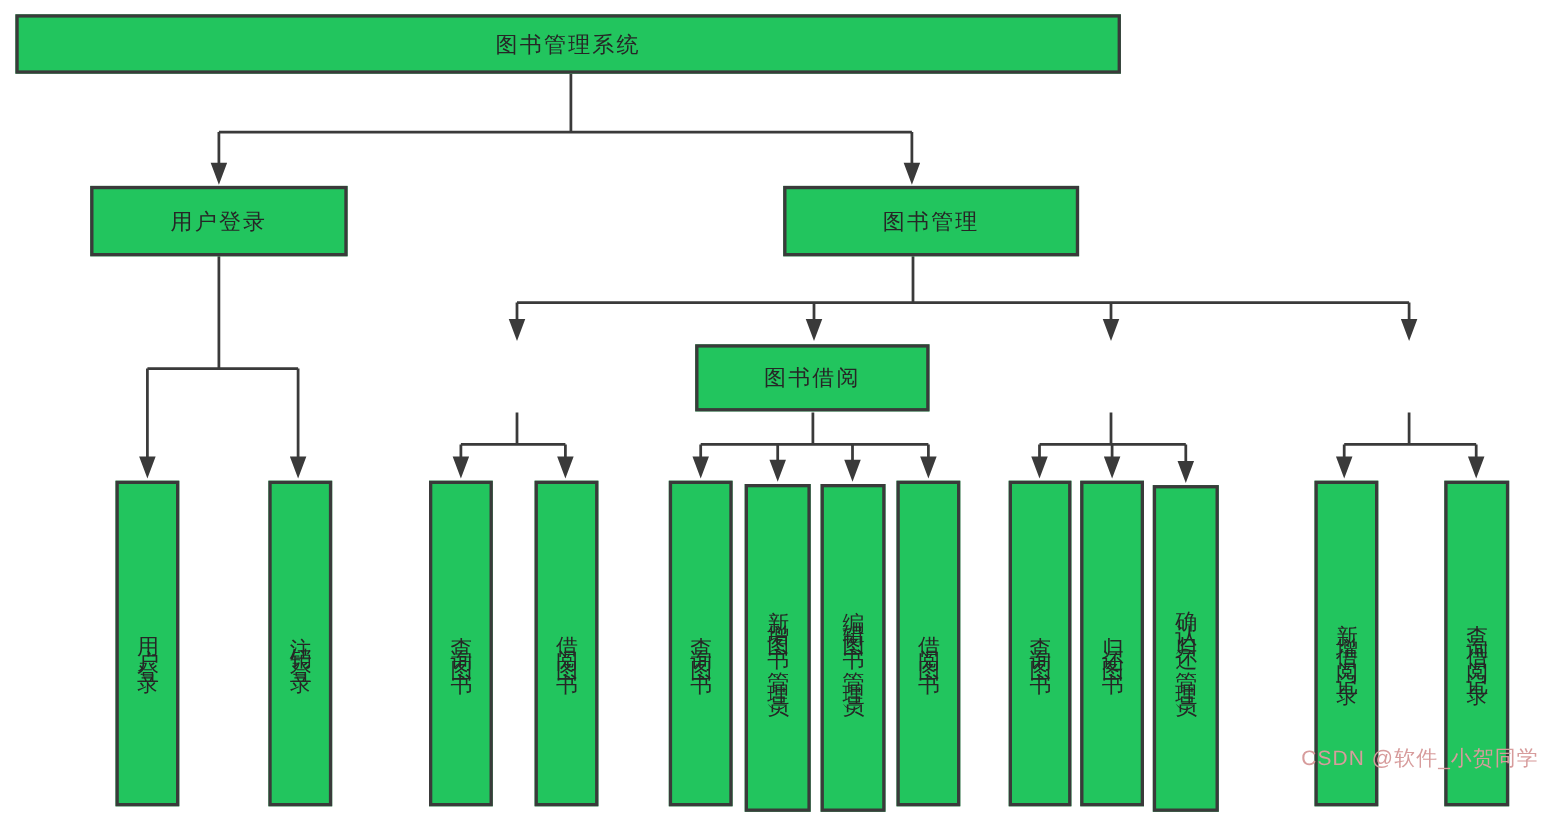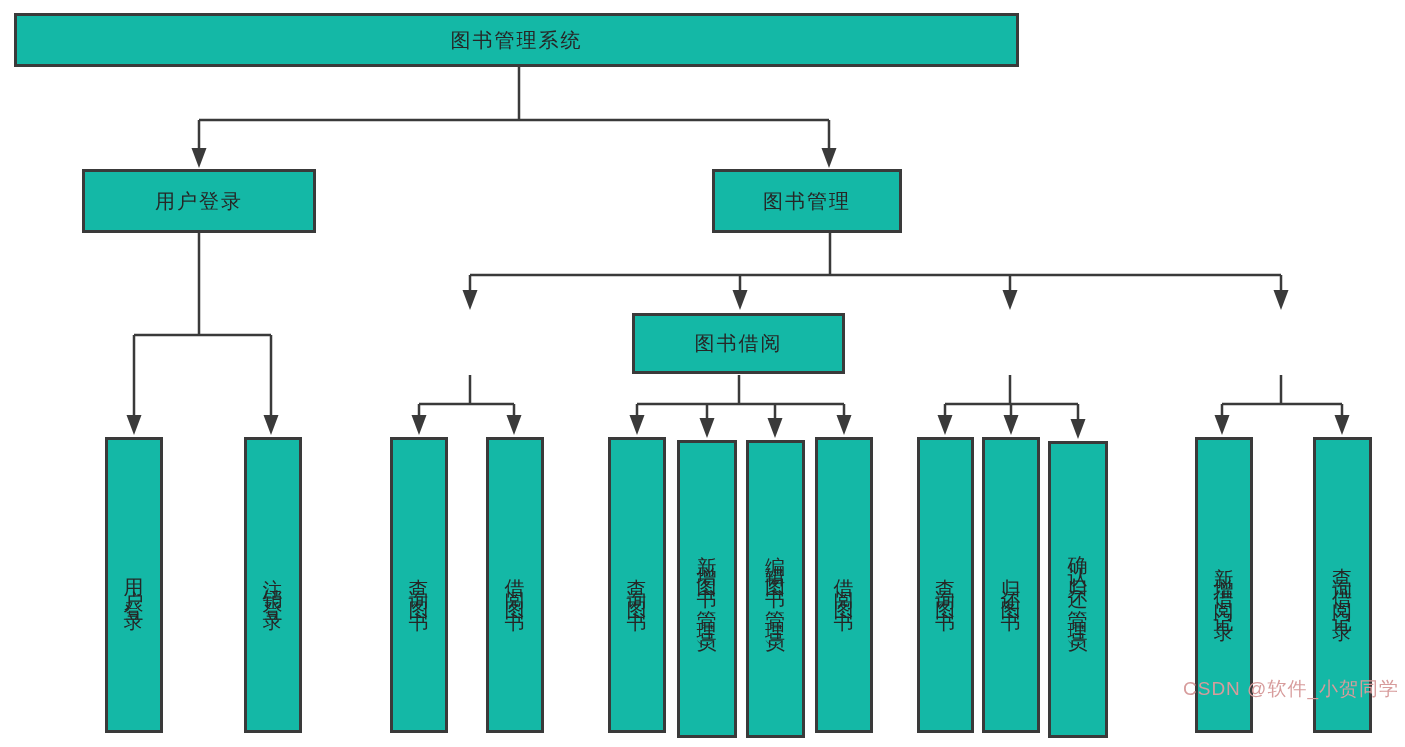--- a/index.html
+++ b/index.html
@@ -3,21 +3,21 @@
 <meta charset="utf-8">
 <style>
   html,body{margin:0;padding:0;background:#fff;}
   .stage{
     position:relative;width:1405px;height:747px;background:var(--bg,#fff);
     font-family:"Liberation Sans",sans-serif;overflow:hidden;
   }
   .connectors{position:absolute;left:0;top:0;}
   .node{
     position:absolute;box-sizing:border-box;border:3px solid var(--line,#3a3a3a);
-    background:#14b8a6;display:flex;align-items:center;justify-content:center;
+    background:#22c55e;display:flex;align-items:center;justify-content:center;
     color:var(--txt,#262626);
     text-align:right;
   }
   .hbox{font-size:20px;letter-spacing:2px;white-space:nowrap;}
   .vbox{font-size:20px;}
   .vbox .vtext{
     writing-mode:vertical-rl;text-orientation:mixed;letter-spacing:11px;
     line-height:1;white-space:nowrap;
   }
   .watermark{
@@ -49,21 +49,21 @@
       M629.5 415 L644.5 415 L637 435 Z  M699.5 418 L714.5 418 L707 438 Z
       M767.5 418 L782.5 418 L775 438 Z  M836.5 415 L851.5 415 L844 435 Z
       M937.5 415 L952.5 415 L945 435 Z  M1003.5 415 L1018.5 415 L1011 435 Z
       M1070.5 419 L1085.5 419 L1078 439 Z
       M1214.5 415 L1229.5 415 L1222 435 Z  M1334.5 415 L1349.5 415 L1342 435 Z"></path>
   </svg>
 
   <div class="node hbox" style="left:14px;top:13px;width:1005px;height:54px;">图书管理系统</div>
 
   <div class="node hbox" style="left:82px;top:169px;width:234px;height:64px;">用户登录</div>
-  <div class="node hbox" style="left:712px;top:169px;width:190px;height:64px;">图书管理</div>
+  <div class="node hbox" style="left:712px;top:169px;width:269px;height:64px;">图书管理</div>
 
   <div class="node hbox" style="left:632px;top:313px;width:213px;height:61px;">图书借阅</div>
 
   <div class="node vbox" style="left:105px;top:437px;width:58px;height:296px;">
     <span class="vtext">用户登录</span>
   </div>
   <div class="node vbox" style="left:244px;top:437px;width:58px;height:296px;">
     <span class="vtext">注销登录</span>
   </div>
 

